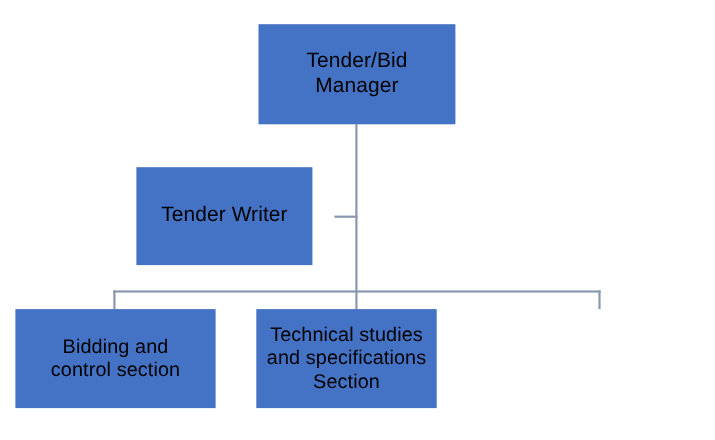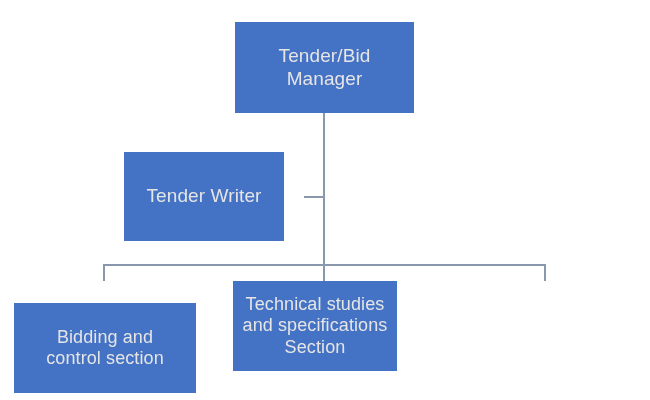--- a/index.html
+++ b/index.html
@@ -14,21 +14,21 @@
     position: relative;
     width: 650px;
     height: 400px;
     background: #ffffff;
     overflow: hidden;
   }
   .node {
     position: absolute;
     box-sizing: border-box;
     background: #4472C4;
-    color: #e5e5e5;
+    color: #000000;
     display: flex;
     align-items: center;
     justify-content: center;
     text-align: center;
     line-height: 1.18;
     letter-spacing: 0.1px;
     font-weight: 400;
     z-index: 3;
   }
   .node-label {
@@ -45,21 +45,20 @@
   }
   #node-writer {
     left: 124px;  top: 152px;
     width: 160px; height: 89px;
     font-size: 19px;
   }
   #node-bidding {
     left: 14px;   top: 281px;
     width: 182px; height: 90px;
     font-size: 18px;
-    margin-top: 22px;
   }
   #node-technical {
     left: 233px;  top: 281px;
     width: 164px; height: 90px;
     font-size: 18px;
   }
   #node-records {
     left: 452px;  top: 281px;
     width: 186px; height: 90px;
     font-size: 18px;

